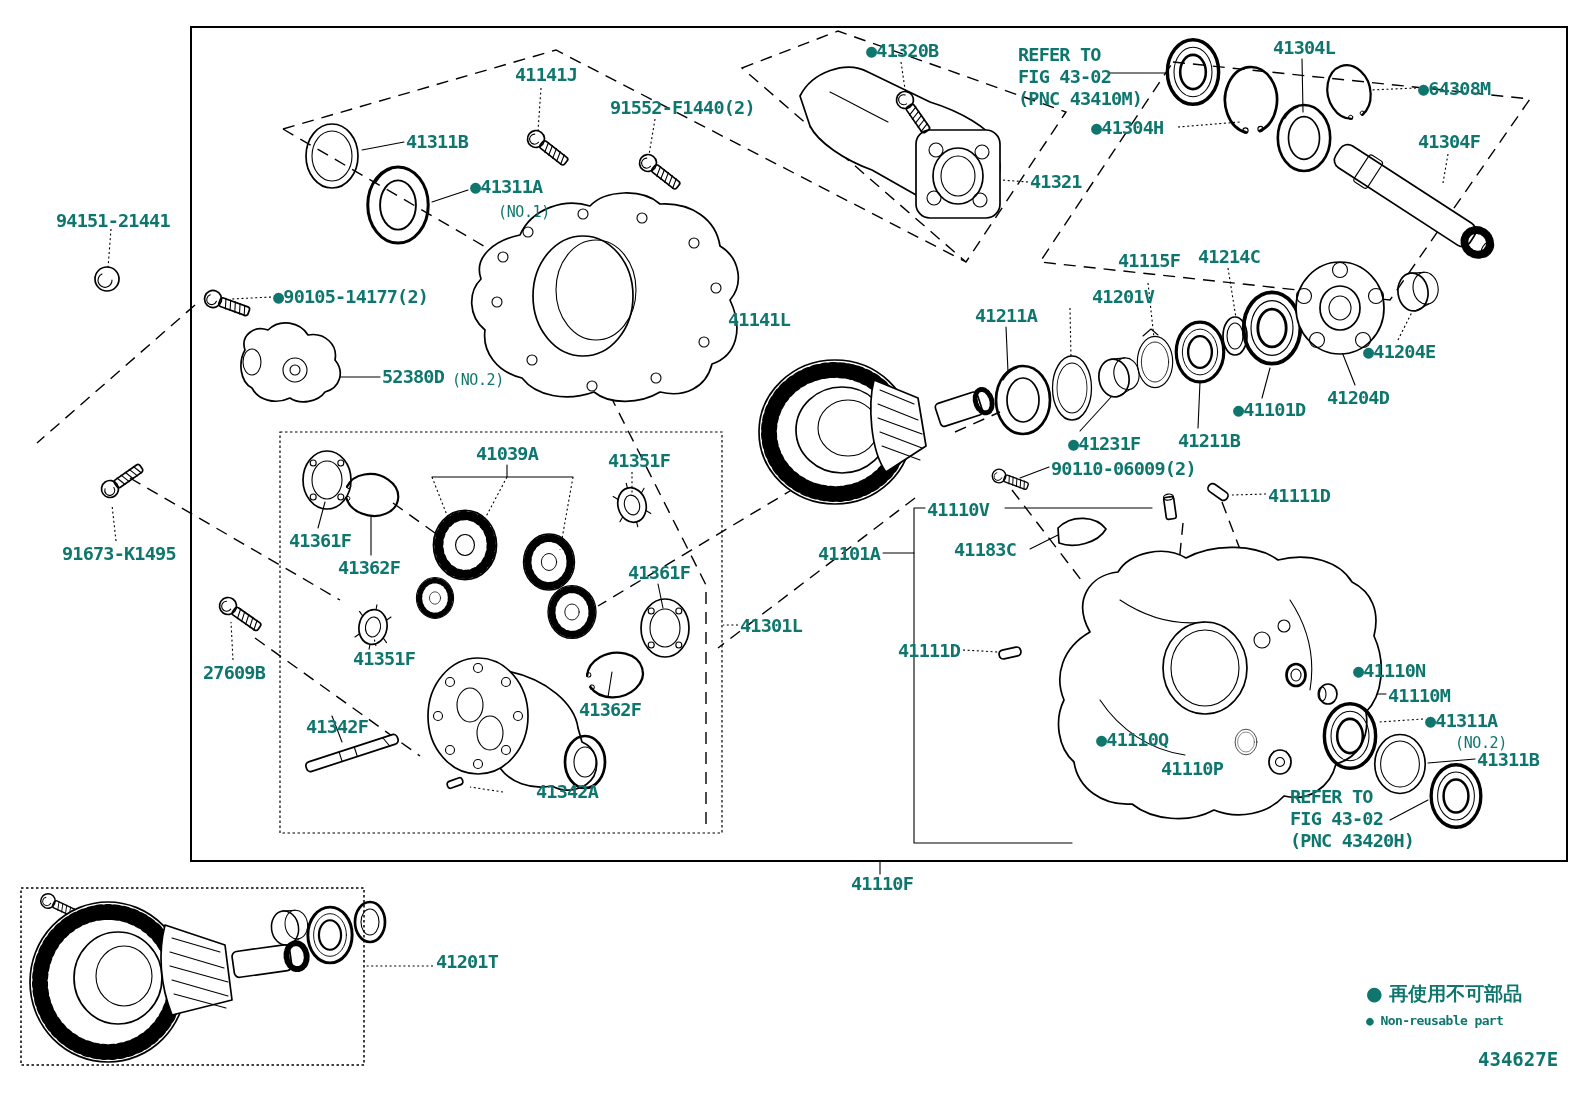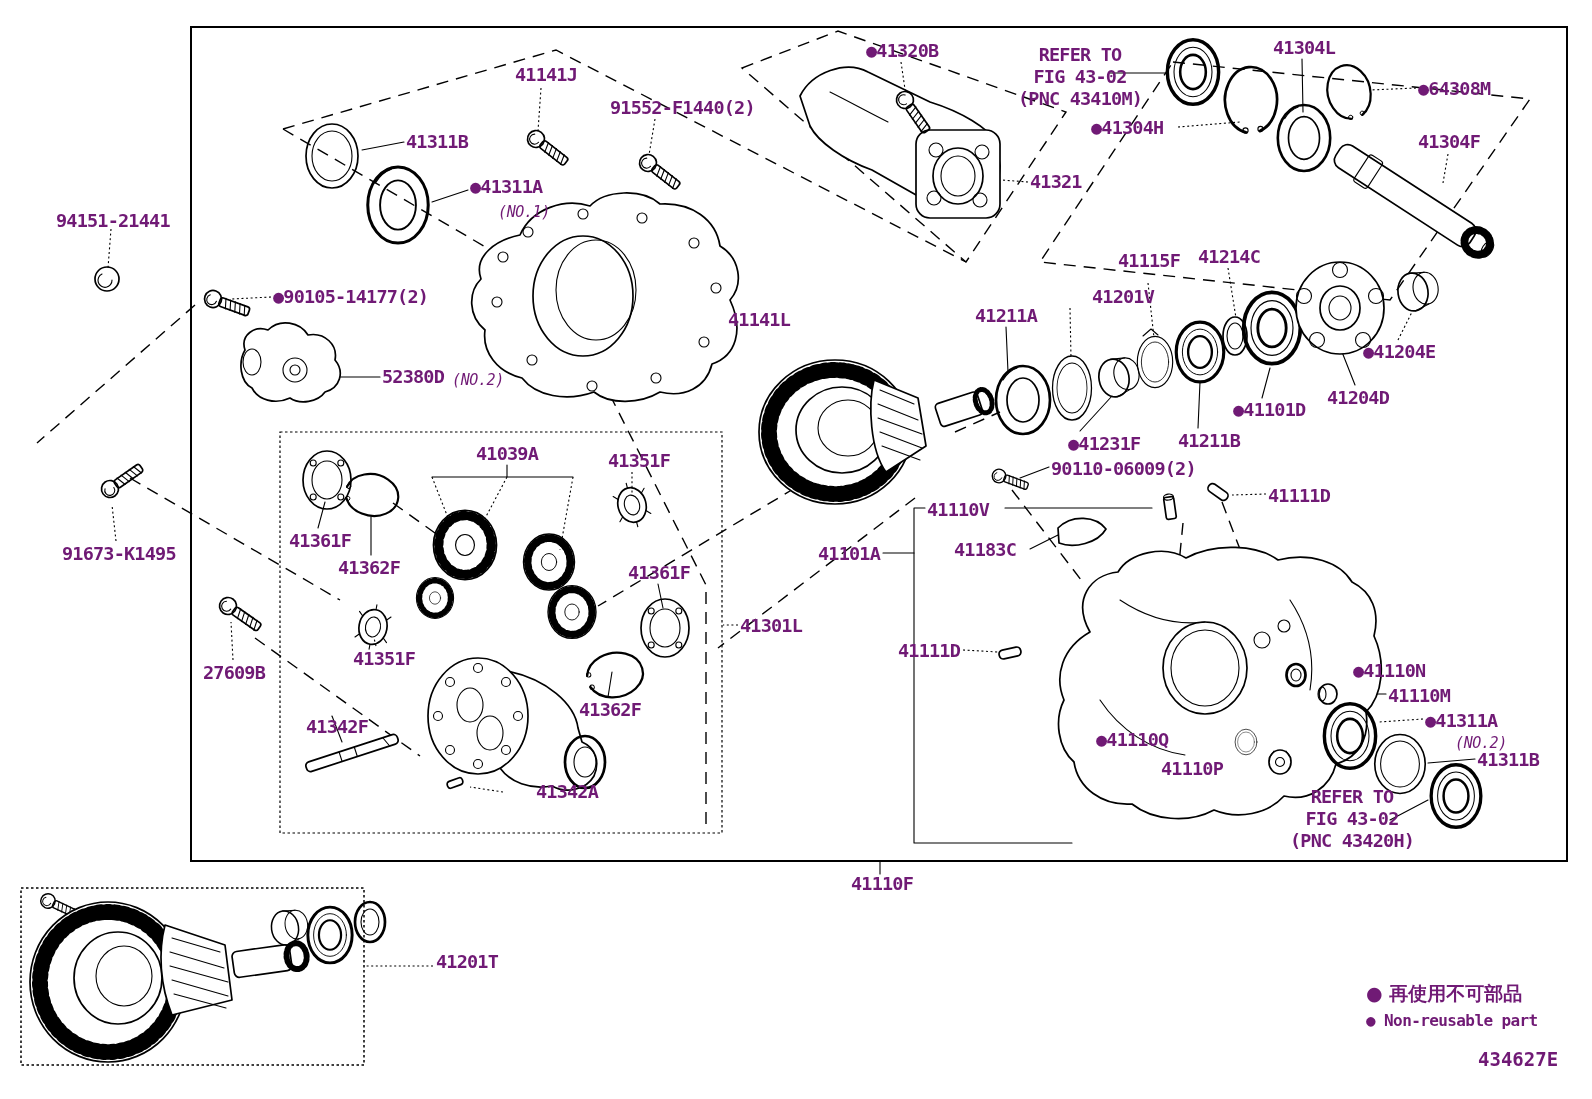--- a/index.html
+++ b/index.html
@@ -1,23 +1,23 @@
 <!DOCTYPE html>
 <html><head>
 <meta charset="utf-8">
 <style>
   html,body{margin:0;padding:0;background:#fff;}
   .stage{position:relative;width:1592px;height:1099px;background:#fff;overflow:hidden;
          font-family:"DejaVu Sans Mono","Liberation Mono",monospace;}
   .stage svg{position:absolute;left:0;top:0;}
   .lbl{position:absolute;font:700 18.5px "DejaVu Sans Mono","Liberation Mono",monospace;
-       letter-spacing:-0.8px;color:#701a75;white-space:pre-line;line-height:22px;text-align:center;}
-  .lbl.sm{font-size:15px;font-weight:400;letter-spacing:-0.4px;font-style:italic;}
+       letter-spacing:-0.8px;color:#0f766e;white-space:pre-line;line-height:22px;}
+  .lbl.sm{font-size:15px;font-weight:400;letter-spacing:-0.4px;}
   .lbl.jp{font-size:19px;letter-spacing:0;font-family:"DejaVu Sans","Liberation Sans",sans-serif;font-weight:700;}
-  .lbl.en{font-size:16px;letter-spacing:-0.6px;}
+  .lbl.en{font-size:13px;letter-spacing:-0.6px;}
   .lbl.code{font-size:19px;letter-spacing:0;}
   
   .ln{fill:none;stroke:#000;stroke-width:1.7;stroke-linecap:round;stroke-linejoin:round;}
   .w{fill:#fff;stroke:#000;stroke-width:1.7;stroke-linejoin:round;}
   .b2{stroke-width:2.7;}
   .b3{stroke-width:3.6;}
   .th{stroke-width:1.1;}
   .dash{fill:none;stroke:#000;stroke-width:1.4;stroke-dasharray:12 8;}
   .dot{fill:none;stroke:#000;stroke-width:1.1;stroke-dasharray:2 2.6;}
   .box{fill:none;stroke:#000;stroke-width:2;}

